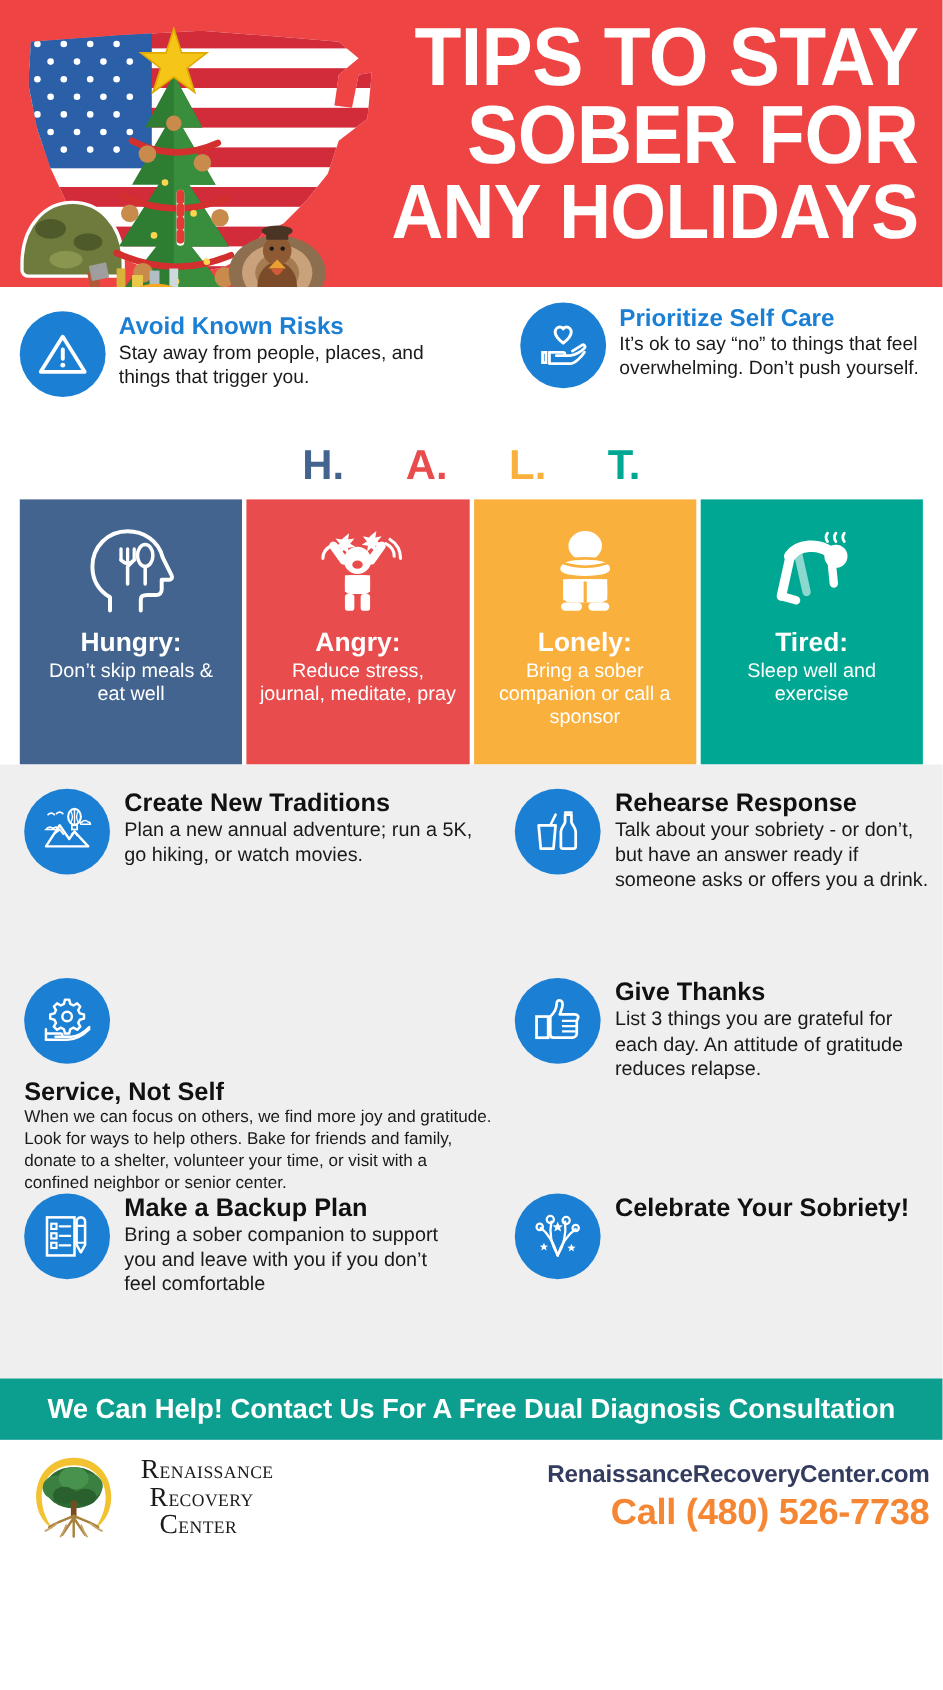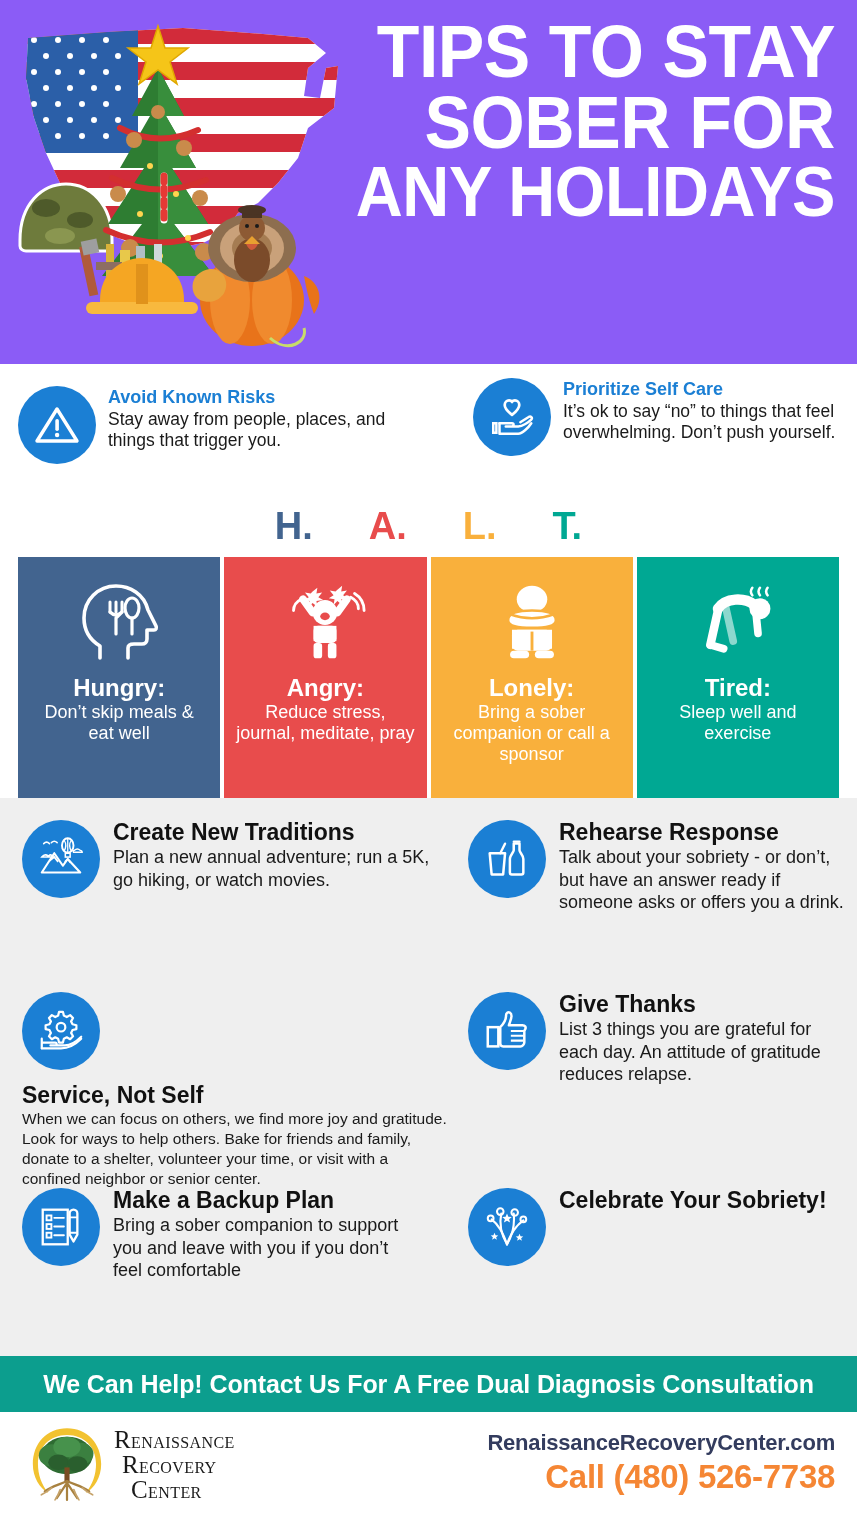--- a/index.html
+++ b/index.html
@@ -8,22 +8,22 @@
     font-family:"Liberation Sans", sans-serif;
     background:#ffffff;
     width:857px; height:1536px;
     overflow:hidden;
     position:relative;
   }
 
   
   .header {
     position:relative;
-    height:364px;
-    background:#8b5cf6;
+    height:261px;
+    background:#ef4444;
     overflow:hidden;
   }
   .header-art {
     position:absolute;
     left:8px; top:8px;
     width:360px; height:350px;
   }
   .header-title {
     position:absolute;
     right:22px; top:16px;
@@ -61,21 +61,21 @@
     flex:0 0 auto;
     width:78px; height:78px;
     border-radius:50%;
     background:#1B7FD4;
     display:flex; align-items:center; justify-content:center;
   }
   .circ svg { display:block; }
   .toptip-body { padding-top:2px; }
   .toptip-title {
     color:#1B7FD4;
-    font-size:18px;
+    font-size:22px;
     font-weight:bold;
     line-height:1.1;
     margin-bottom:1px;
   }
   .toptip-text {
     color:#1a1a1a;
     font-size:17.5px;
     line-height:1.23;
   }
 
@@ -182,39 +182,39 @@
   .footer {
     position:relative;
     height:112px;
     background:#ffffff;
   }
   .logo {
     position:absolute;
     left:26px; top:12px;
     display:flex;
     align-items:center;
-    gap:6px;
+    gap:20px;
   }
   .logo-words {
     font-family:"Liberation Serif", serif;
     color:#1a1a1a;
     line-height:1.0;
   }
   .logo-words .lw {
     display:block;
     font-size:16px;
     letter-spacing:0.4px;
   }
   .logo-words .lw .cap { font-size:25px; }
   .logo-words .lw2 { padding-left:8px; }
   .logo-words .lw3 { padding-left:17px; }
 
   .contact {
     position:absolute;
-    right:22px; top:18px;
+    right:12px; top:18px;
     text-align:right;
   }
   .contact-web {
     color:#333C5E;
     font-size:22px;
     font-weight:bold;
     letter-spacing:-0.2px;
     margin-bottom:2px;
   }
   .contact-phone {

